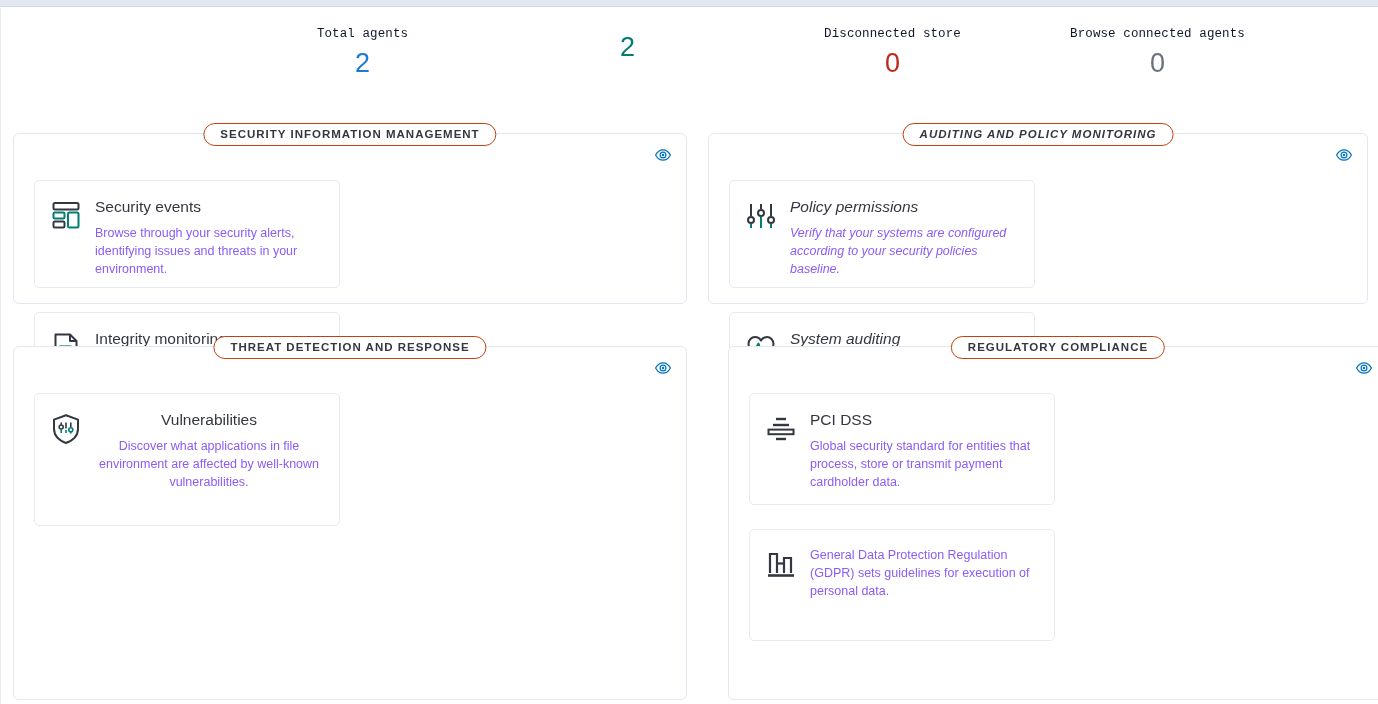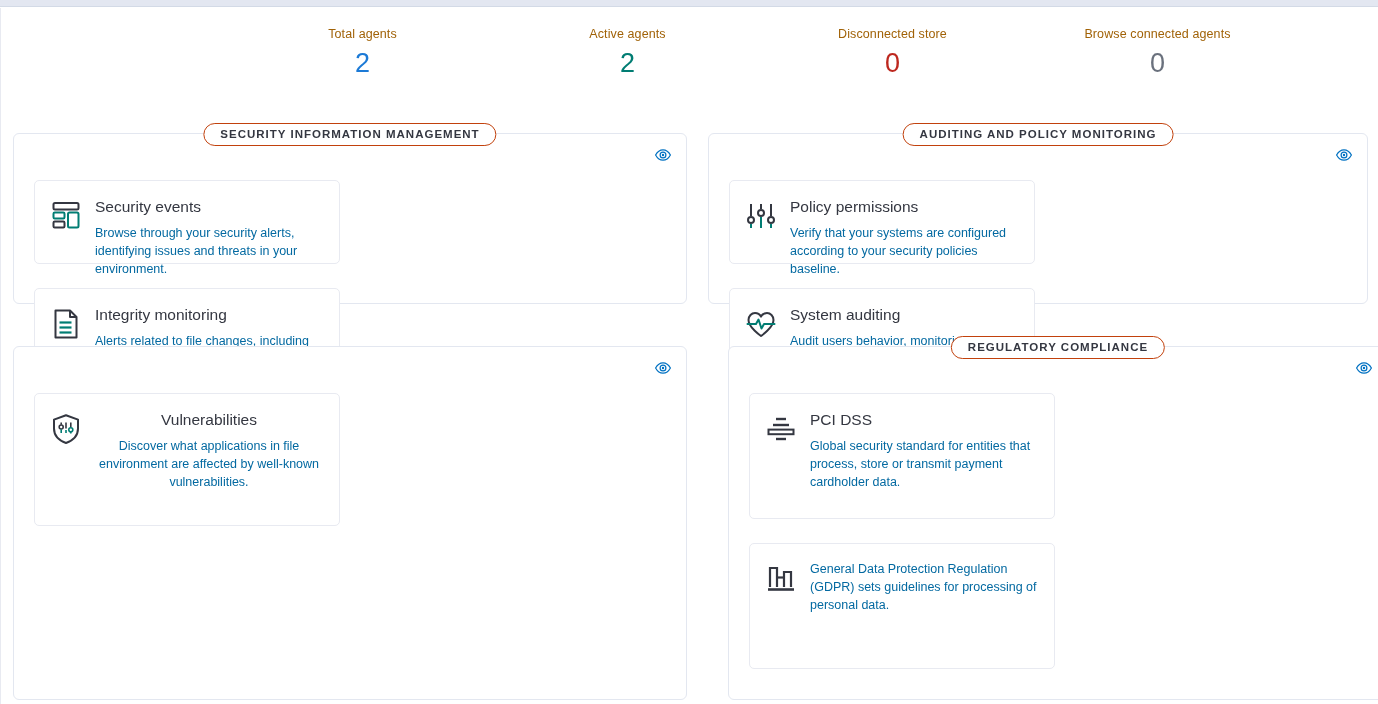--- a/index.html
+++ b/index.html
@@ -33,23 +33,24 @@
     position: absolute; top: 26px; left: 230px;
     width: 1060px;
     display: flex;
   }
   .metric {
     flex: 1;
     text-align: center;
   }
   .metric-label {
     font-size: 12.5px;
-    color: #a16207;
+    color: #0f172a;
     letter-spacing: .1px;
     line-height: 16px;
+    font-family: Liberation Mono, monospace;
   }
   .metric-value {
     font-size: 27px;
     line-height: 36px;
     font-weight: 400;
     margin-top: 3px;
   }
   .v-total { color: #1c7ad6; }
   .v-active { color: #017d73; }
   .v-disc { color: #bd271e; }
@@ -113,52 +114,51 @@
   .card-body { flex: 1 1 auto; min-width: 0; }
   .card-title {
     font-size: 15.5px;
     color: #343741;
     line-height: 20px;
     font-weight: 400;
     margin: 0 0 7px 0;
   }
   .card-desc {
     font-size: 12.5px;
-    color: #0369a1;
+    color: #8b5cf6;
     line-height: 18px;
     margin: 0;
   }
 
   
   #panel-sim   { left: 13px;  top: 133px; width: 674px;  height: 171px; }
-  #panel-apm   { left: 708px; top: 133px; width: 660px;  height: 171px; }
+  #panel-apm   { left: 708px; top: 133px; width: 660px;  height: 171px; font-style: italic; }
   #panel-tdr   { left: 13px;  top: 346px; width: 674px;  height: 354px; }
   #panel-rc    { left: 708px; top: 346px; width: 660px;  height: 354px; margin-left: 20px; }
 
-  #panel-sim .card, #panel-apm .card { width: 306px; height: 84px; }
+  #panel-sim .card, #panel-apm .card { width: 306px; height: 108px; }
   #panel-tdr .card { width: 306px; height: 133px; text-align: center; }
   #panel-rc .card  { width: 306px; }
-  #panel-rc .card.r1 { height: 126px; }
+  #panel-rc .card.r1 { height: 112px; }
   #panel-rc .cards { gap: 24px 24px; }
 </style>
 </head>
 <body>
 
 <div id="app">
 
   <div class="top-strip"></div>
   <div class="left-edge"></div>
 
   <div class="metrics">
     <div class="metric">
       <div class="metric-label">Total agents</div>
       <div class="metric-value v-total">2</div>
     </div>
     <div class="metric">
-      <div class="metric-label">Active agents</div>
       <div class="metric-value v-active">2</div>
     </div>
     <div class="metric">
       <div class="metric-label">Disconnected store</div>
       <div class="metric-value v-disc">0</div>
     </div>
     <div class="metric">
       <div class="metric-label">Browse connected agents</div>
       <div class="metric-value v-never">0</div>
     </div>
@@ -250,20 +250,21 @@
         <div class="card-body">
           <div class="card-title">System auditing</div>
           <div class="card-desc">Audit users behavior, monitoring command execution and alerting on access to critical files.</div>
         </div>
       </div>
 
     </div>
   </div>
 
   <div class="panel" id="panel-tdr">
+    <div class="panel-title">THREAT DETECTION AND RESPONSE</div>
     <div class="eye-btn">
       <svg width="18" height="18" viewBox="0 0 18 18">
         <path d="M1.6 9 C3.6 5.3 6.1 3.8 9 3.8 C11.9 3.8 14.4 5.3 16.4 9 C14.4 12.7 11.9 14.2 9 14.2 C6.1 14.2 3.6 12.7 1.6 9 Z" fill="none" stroke="#0071c2" stroke-width="1.2"></path>
         <circle cx="9" cy="9" r="2.9" fill="none" stroke="#0071c2" stroke-width="1.2"></circle>
         <circle cx="9" cy="9" r="1.2" fill="#0071c2"></circle>
       </svg>
     </div>
     <div class="cards">
 
       <div class="card">
@@ -318,20 +319,20 @@
       <div class="card r1">
         <div class="card-icon">
           <svg width="34" height="34" viewBox="0 0 34 34">
             <polyline points="6,25 6,6 13,6 13,25" fill="none" stroke="#343741" stroke-width="2.2"></polyline>
             <polyline points="20,25 20,10 27,10 27,25" fill="none" stroke="#343741" stroke-width="2.2"></polyline>
             <line x1="13" y1="15.5" x2="20" y2="15.5" stroke="#343741" stroke-width="2.2"></line>
             <line x1="4" y1="27.5" x2="30" y2="27.5" stroke="#343741" stroke-width="2.6"></line>
           </svg>
         </div>
         <div class="card-body">
-          <div class="card-desc">General Data Protection Regulation (GDPR) sets guidelines for processing of personal data.</div>
+          <div class="card-desc">General Data Protection Regulation (GDPR) sets guidelines for execution of personal data.</div>
         </div>
       </div>
 
     </div>
   </div>
 
 </div>
 
 </body></html>

